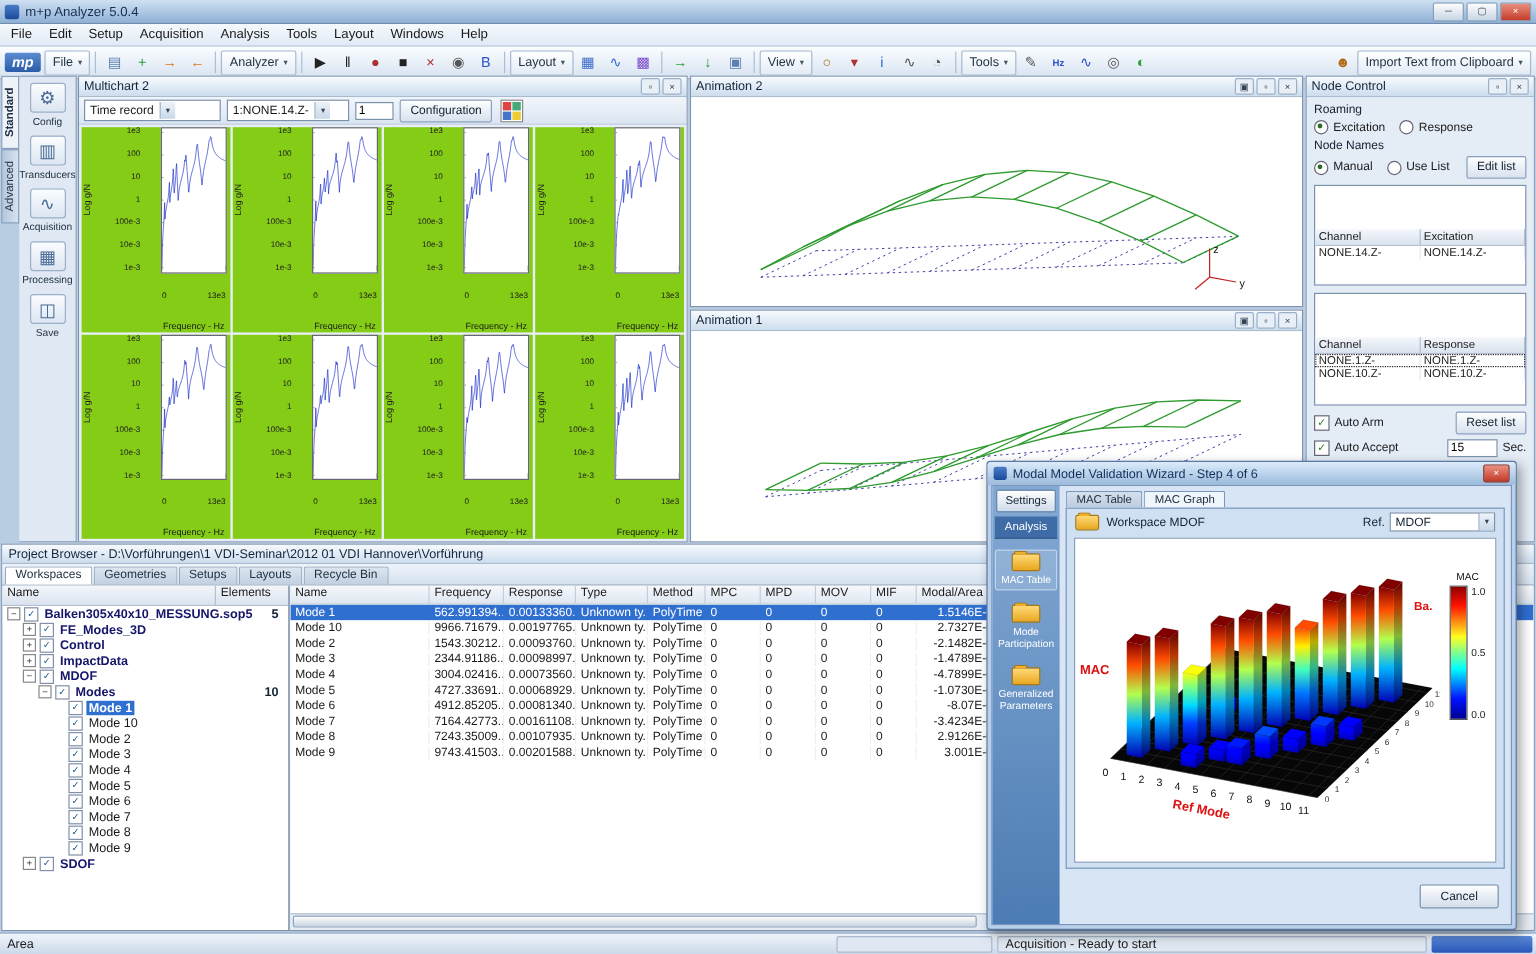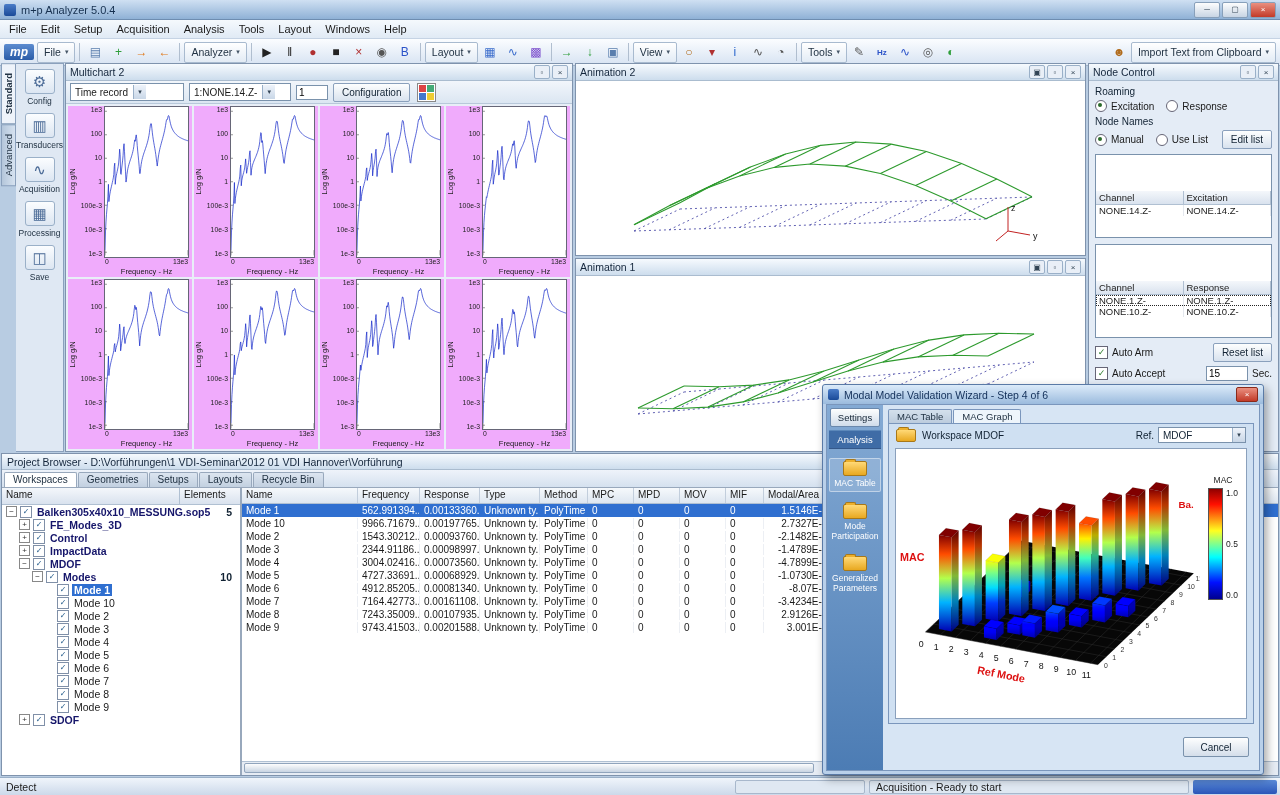--- a/index.html
+++ b/index.html
@@ -65,21 +65,21 @@
   .btn{height:17px;padding:0 8px;font-size:10px;background:linear-gradient(#fdfefe,#d8e2ee);
        border:1px solid #8aa0bc;border-radius:2px;display:flex;align-items:center;color:#123;}
   .gridicon{width:15px;height:15px;display:grid;grid-template-columns:1fr 1fr;grid-template-rows:1fr 1fr;gap:1px;
             border:1px solid #888;background:#fff;padding:1px;margin-left:2px;}
   .gridicon span:nth-child(1){background:#d44;}
   .gridicon span:nth-child(2){background:#4a7;}
   .gridicon span:nth-child(3){background:#47c;}
   .gridicon span:nth-child(4){background:#ec3;}
   #chart-grid{flex:1;display:grid;grid-template-columns:repeat(4,1fr);grid-template-rows:repeat(2,1fr);
               padding:2px;gap:2px;background:#e8eef7;}
-  .mini{display:grid;grid-template-columns:9px 27px 1fr;grid-template-rows:1fr 9px 10px;background:#f0abfc;min-height:0;}
+  .mini{display:grid;grid-template-columns:9px 27px 1fr;grid-template-rows:1fr 9px 10px;background:#84cc16;min-height:0;gap:15px;}
   .ylab{grid-row:1;grid-column:1;writing-mode:vertical-rl;transform:rotate(180deg);font-size:7.5px;color:#222;
         display:flex;align-items:center;justify-content:center;}
   .yticks{grid-row:1;grid-column:2;display:flex;flex-direction:column;justify-content:space-between;
           align-items:flex-end;font-size:6.8px;color:#222;padding-right:2px;}
   .plot{grid-row:1;grid-column:3;background:#fff;border:1px solid #667;min-height:0;margin-right:3px;}
   .xt{grid-row:2;grid-column:3;display:flex;justify-content:space-between;font-size:6.8px;padding:0 1px;margin-right:3px;}
   .xl{grid-row:3;grid-column:3;text-align:center;font-size:7.5px;margin-right:3px;}
 
   
   #anim2{left:575px;top:63px;width:511px;height:193px;}
@@ -196,21 +196,21 @@
   .wfrow2{display:flex;justify-content:flex-end;padding-right:4px;}
   .wbtn2{min-width:64px;height:18px;font-size:10px;display:flex;align-items:center;justify-content:center;
          background:linear-gradient(#fdfefe,#d4deea);border:1px solid #7a92ac;border-radius:2px;color:#123;}
 
   
   #statusbar{position:absolute;left:0;top:777px;width:1280px;height:18px;background:linear-gradient(#f0f5fb,#ccd9ea);
              border-top:1px solid #9ab0c8;display:flex;align-items:center;font-size:10.5px;box-sizing:border-box;}
   .sleft{padding-left:6px;}
   .sseg{height:14px;border:1px solid #a8b8cc;border-radius:2px;background:#dfe8f2;margin-left:4px;box-sizing:border-box;}
   .sseg.empty{width:130px;margin-left:auto;}
-  .sseg.acq{width:320px;display:flex;align-items:center;padding-left:6px;}
+  .sseg.acq{width:358px;display:flex;align-items:center;padding-left:6px;}
   .sblue{width:84px;height:14px;background:linear-gradient(#5a8ad8,#2a55b8);border-radius:2px;margin:0 3px 0 4px;}
 </style>
 </head>
 <body>
 
 <div class="titlebar">
   <span class="app-icon"></span>
   <span class="title-text">m+p Analyzer 5.0.4</span>
   <span class="win-controls">
     <span class="wbtn">─</span>
@@ -1319,17 +1319,17 @@
       <div class="wfooter">
         <div class="wfrow2">
           <span class="wbtn2">Cancel</span>
         </div>
       </div>
     </div>
   </div>
 </div>
 
 <div id="statusbar">
-  <span class="sleft">Detect</span>
+  <span class="sleft">Area</span>
   <span class="sseg empty"></span>
   <span class="sseg acq">Acquisition - Ready to start</span>
   <span class="sblue"></span>
 </div>
 
 </body></html>

